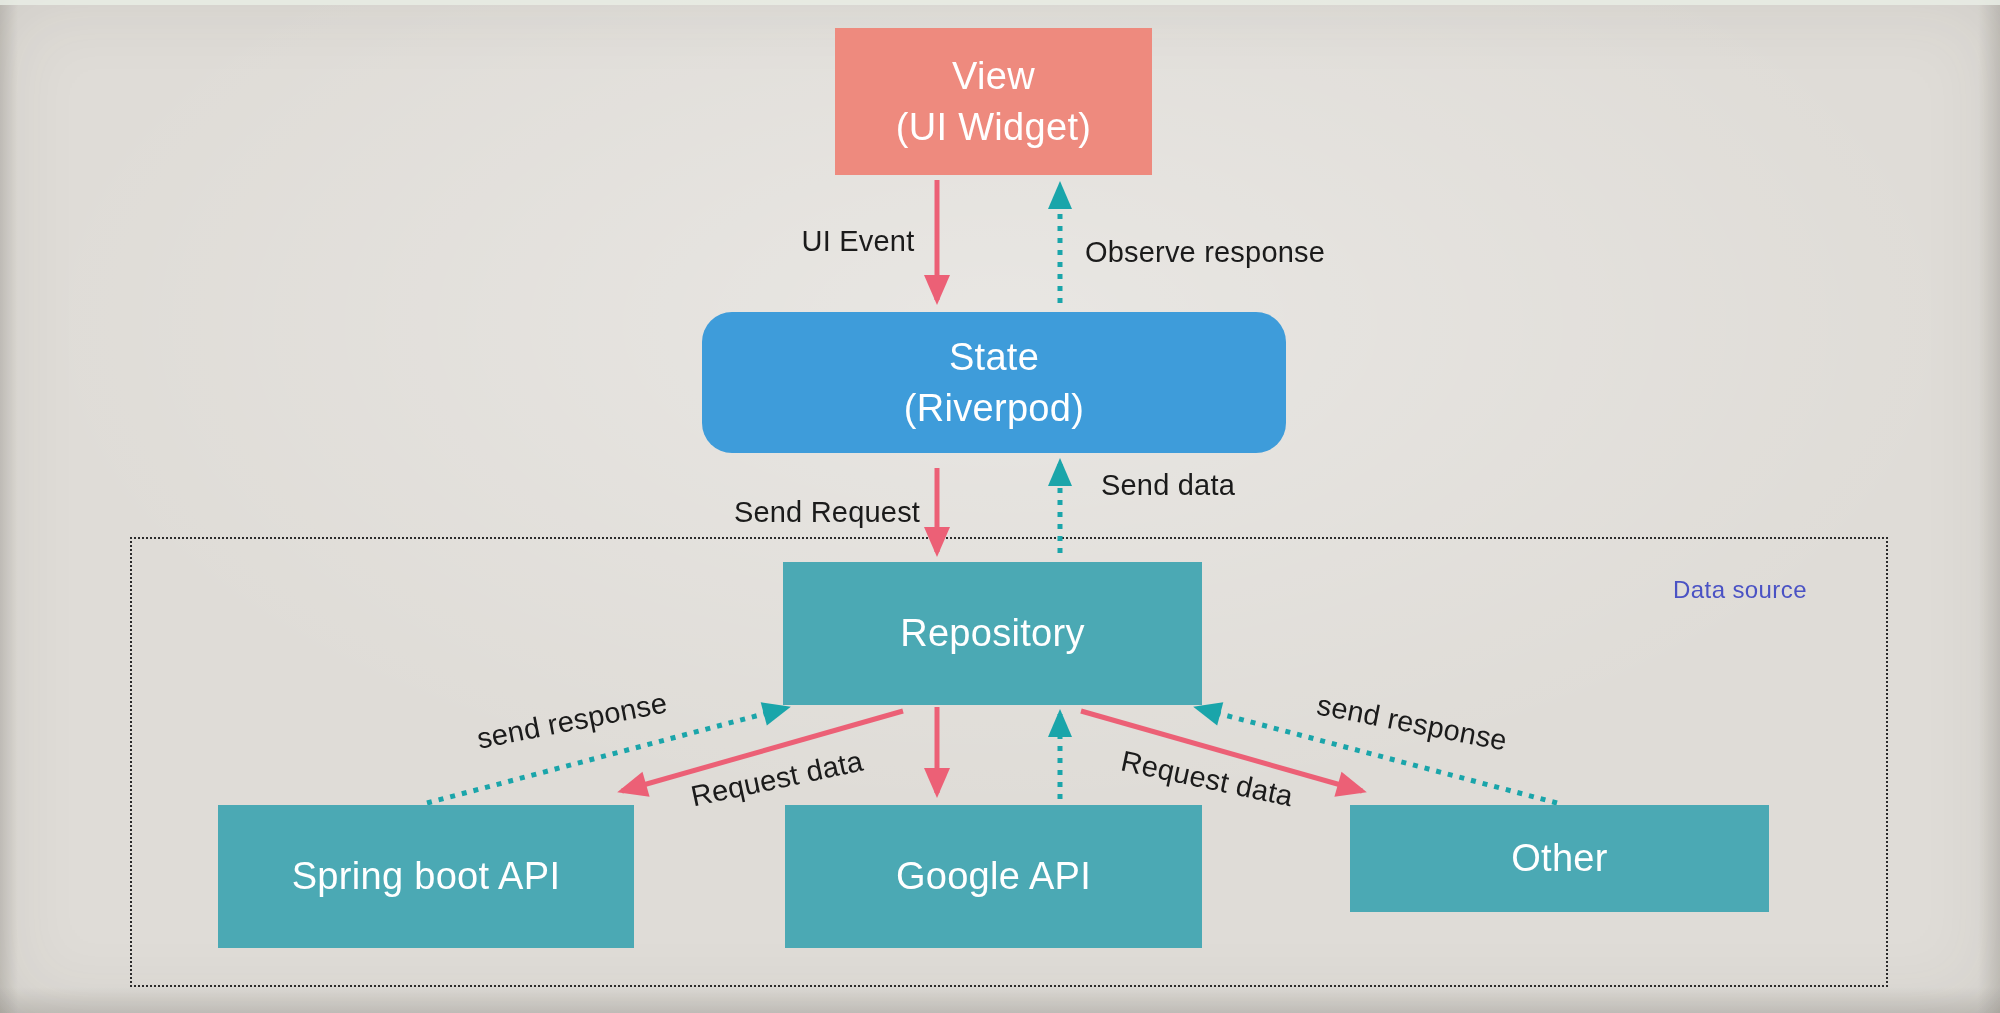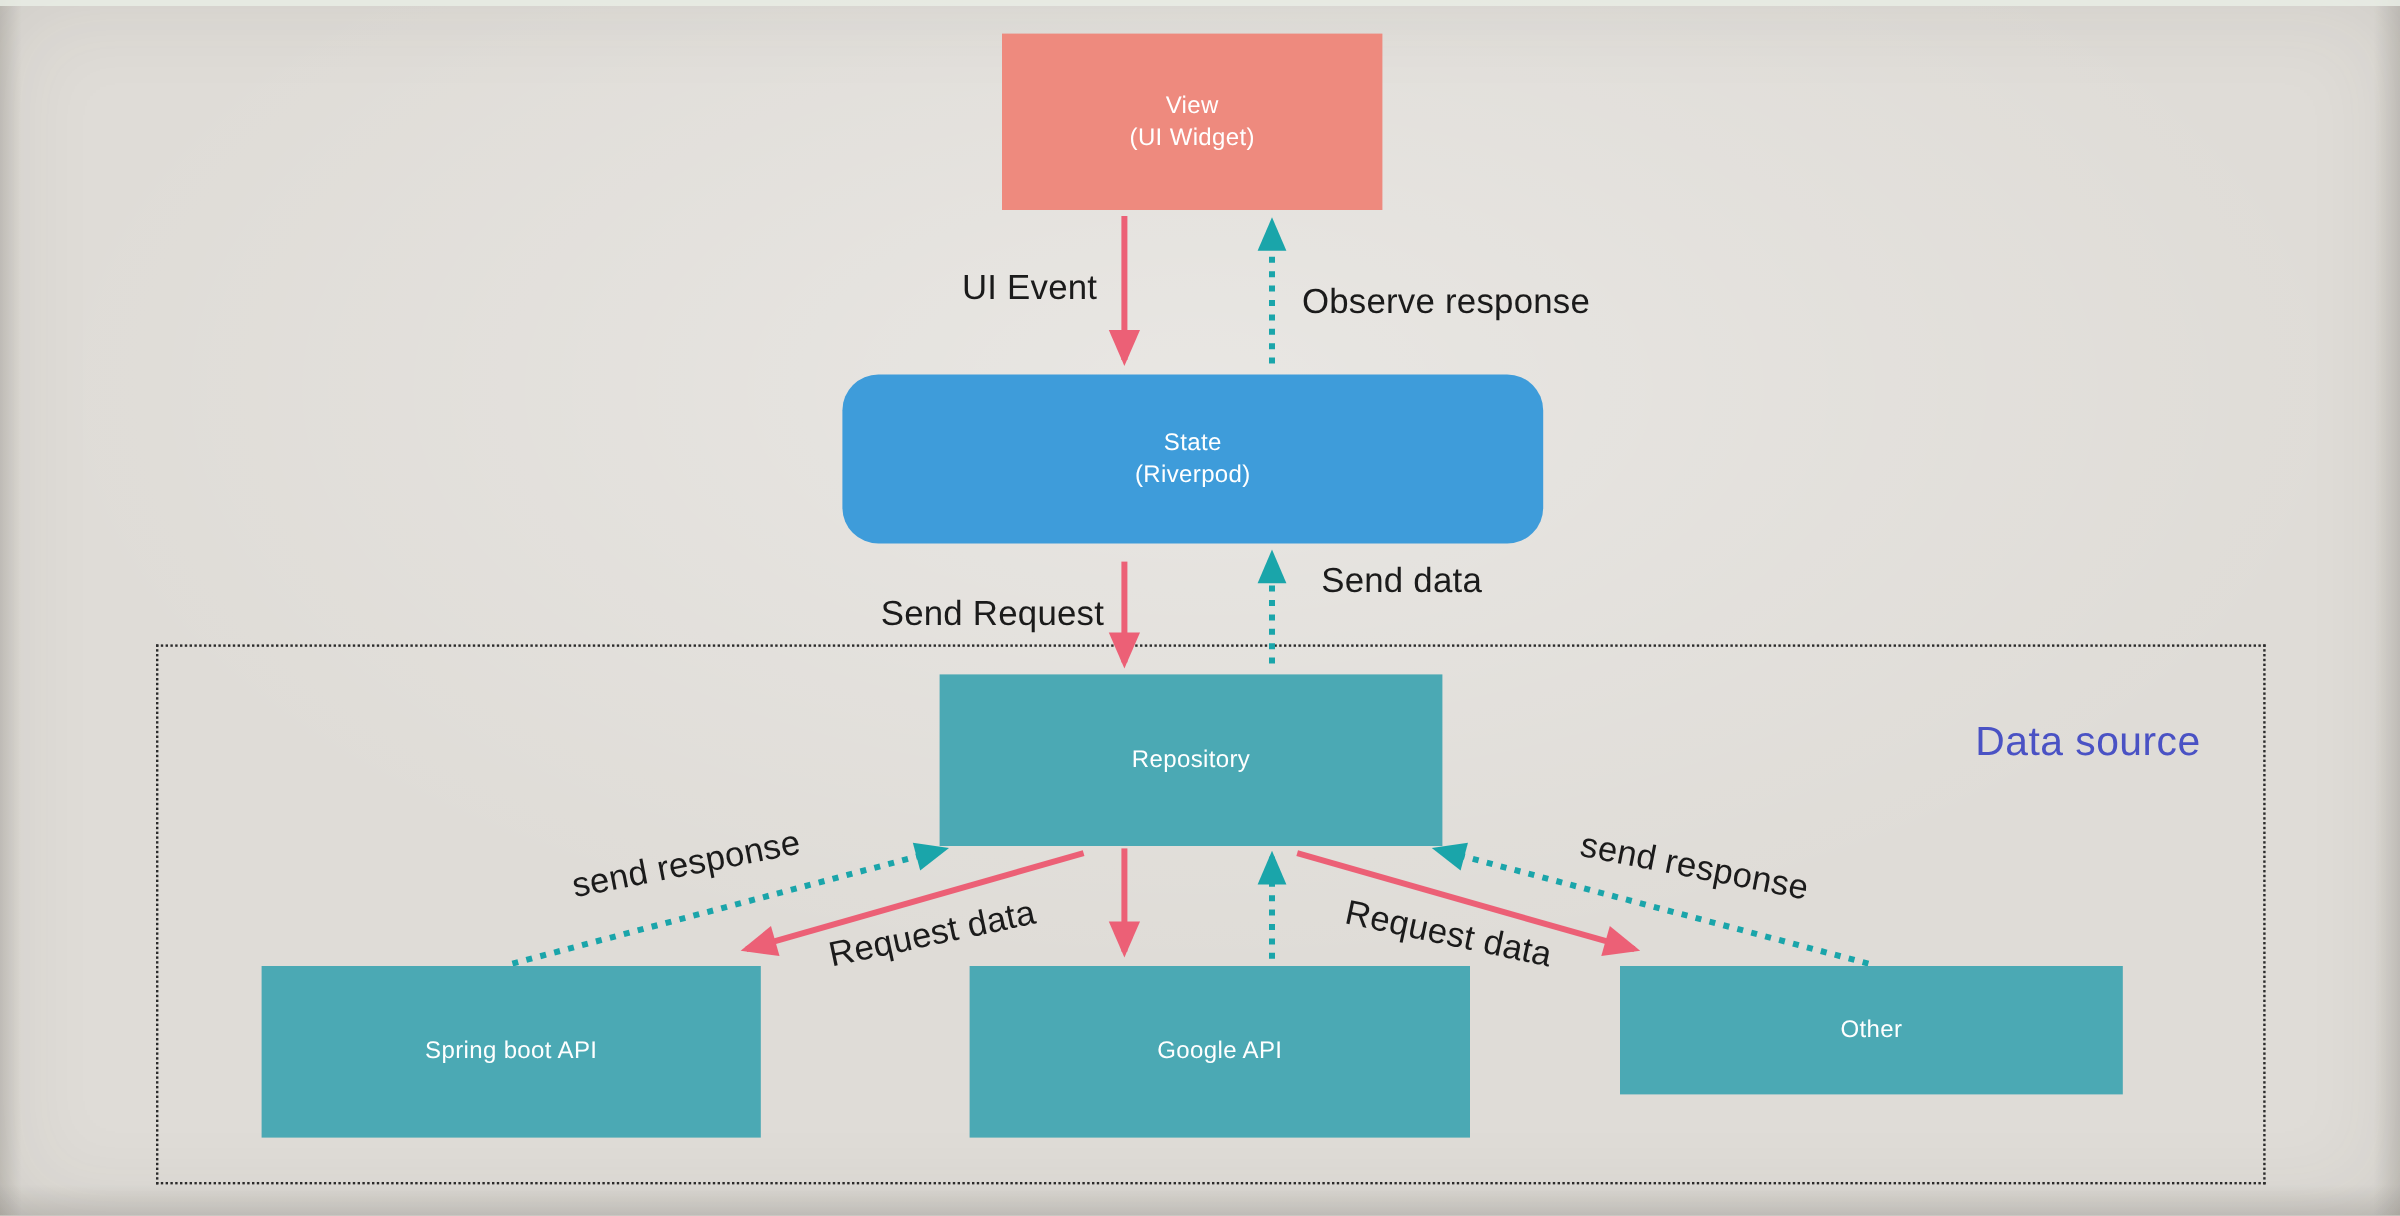--- a/index.html
+++ b/index.html
@@ -15,32 +15,32 @@
       #DFDCD7;
     box-shadow: inset 0 0 80px rgba(60,55,48,0.10);
   }
   .top-strip{
     position:absolute;left:0;top:0;width:2000px;height:5px;
     opacity:.85;
   }
   .box{
     position:absolute;
     display:flex;flex-direction:column;align-items:center;justify-content:center;
-    color:#fff;font-size:20px;line-height:1.33;text-align:center;
+    color:#fff;font-size:38px;line-height:1.33;text-align:center;
     letter-spacing:.3px;
   }
   .dotted-container{
     position:absolute;left:130px;top:537px;width:1758px;height:450px;
     border:2px dotted #2b2b2b;
     box-sizing:border-box;
   }
   .ds-label{
-    position:absolute;left:1740px;top:619px;
+    position:absolute;left:1740px;top:590px;
     transform:translate(-50%,-50%);
-    font-size:34px;letter-spacing:.4px;
+    font-size:24px;letter-spacing:.4px;
     white-space:nowrap;
   }
   .elabel{
     position:absolute;
     font-size:29px;color:#1b1b1b;white-space:nowrap;
     letter-spacing:.2px;
   }
   svg.arrows{position:absolute;left:0;top:0;pointer-events:none;}
   
   #box-view      {left:835px;top:28px;  width:317px;height:147px;}
@@ -102,21 +102,21 @@
   </div>
 
   <div class="box" id="box-repository" style="background-color: rgb(75, 169, 180);">
     <span>Repository</span>
   </div>
 
   <div class="box" id="box-spring" style="background-color: rgb(75, 169, 180); justify-content: center;">
     <span>Spring boot API</span>
   </div>
 
-  <div class="box" id="box-google" style="background-color: rgb(75, 169, 180); margin-left: 23px;">
+  <div class="box" id="box-google" style="background-color: rgb(75, 169, 180);">
     <span>Google API</span>
   </div>
 
   <div class="box" id="box-other" style="background-color: rgb(75, 169, 180);">
     <span>Other</span>
   </div>
 
   <div class="elabel" style="left:858px;top:241px;transform:translate(-50%,-50%);">UI Event</div>
 
   <div class="elabel" style="left:1205px;top:252px;transform:translate(-50%,-50%);">Observe response</div>

